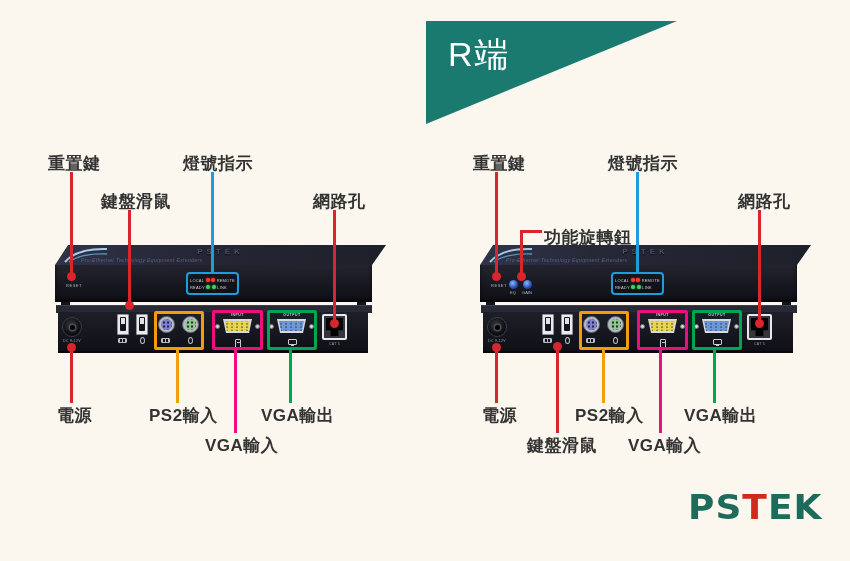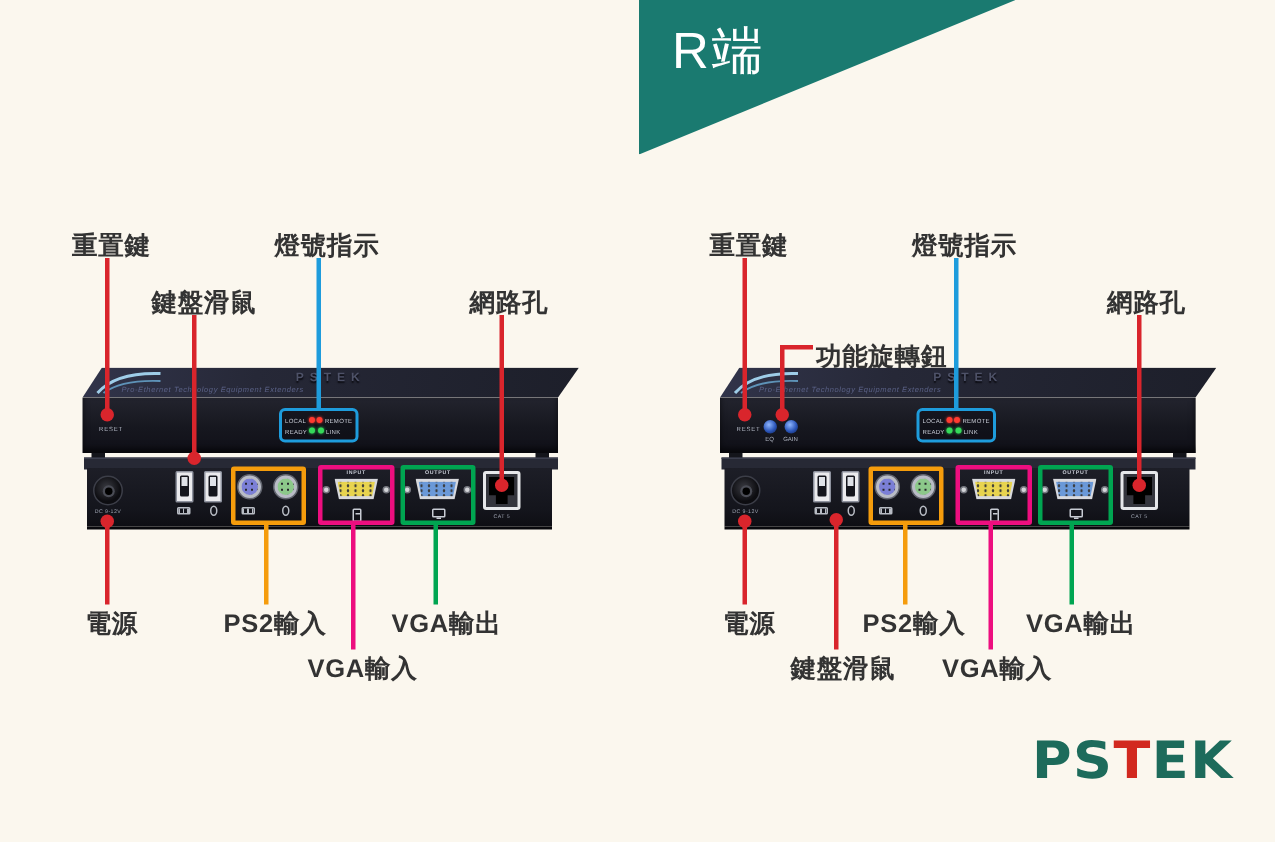--- a/index.html
+++ b/index.html
@@ -9,21 +9,21 @@
     font-family:"Liberation Sans","DejaVu Sans",sans-serif;
     position:relative;overflow:hidden;
   }
   #canvas{position:absolute;left:0;top:0;width:850px;height:561px;}
 
   
   .banner{position:absolute;top:0;}
   .banner-left{left:0;width:255px;height:105px;background:var(--banner-left,#9E2130);
     clip-path:polygon(0 0,100% 0,0 100%);}
   .banner-right{left:426px;width:251px;height:103px;background:var(--banner-right,#1A7A70);
-    clip-path:polygon(0 0,100% 0,0 100%);}
+    clip-path:polygon(0 0,100% 0,0 100%);margin-top:21px;}
   .banner-text{position:absolute;left:22px;top:11px;color:#fff;font-size:34px;
     font-weight:500;letter-spacing:2px;}
 
   
   .callout{position:absolute;font-size:17px;font-weight:700;color:#333;
     letter-spacing:0.5px;white-space:nowrap;z-index:6;}
   .vline,.hline{position:absolute;z-index:5;}
   .vline{width:3px;}
   .hline{height:3px;}
   .red-l{background:var(--callout-red,#D9252C);}

